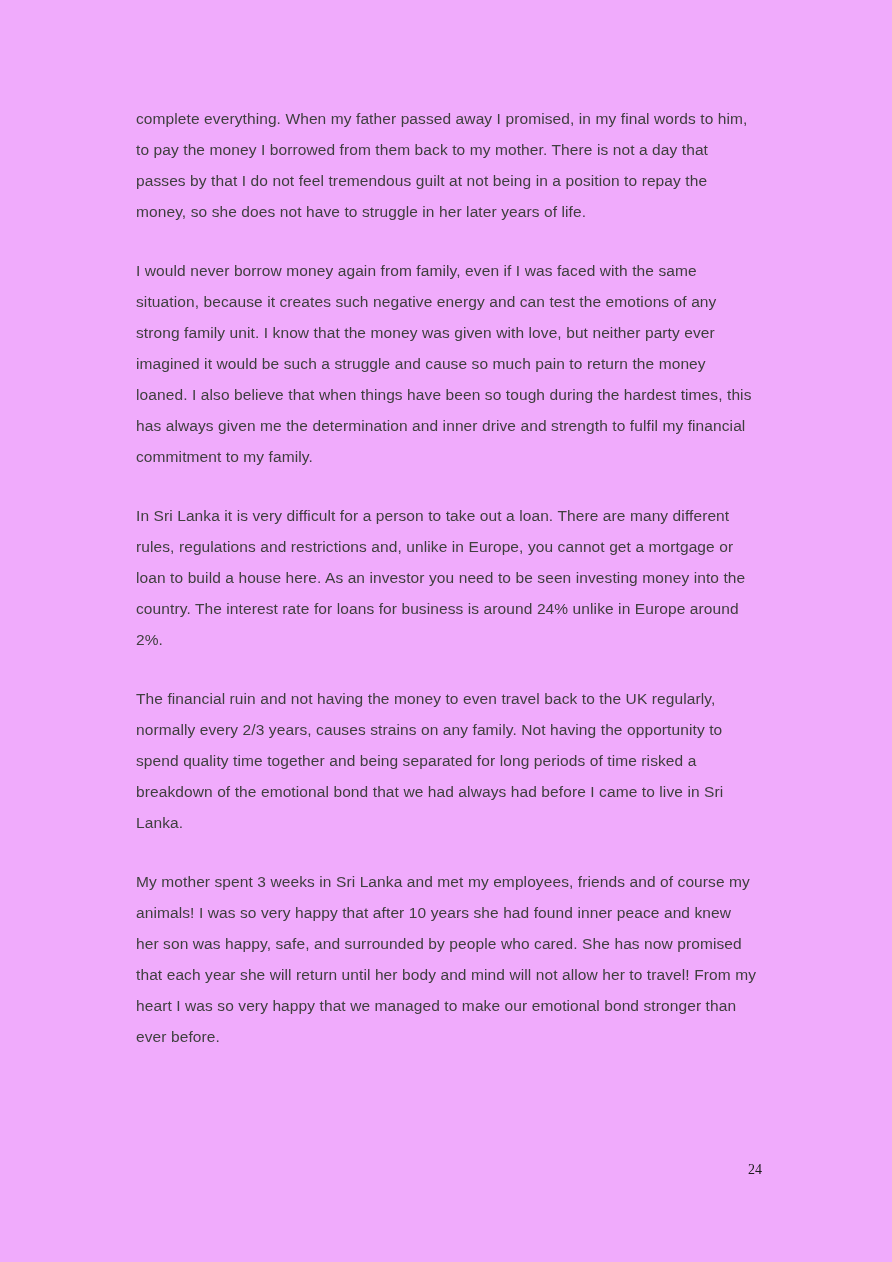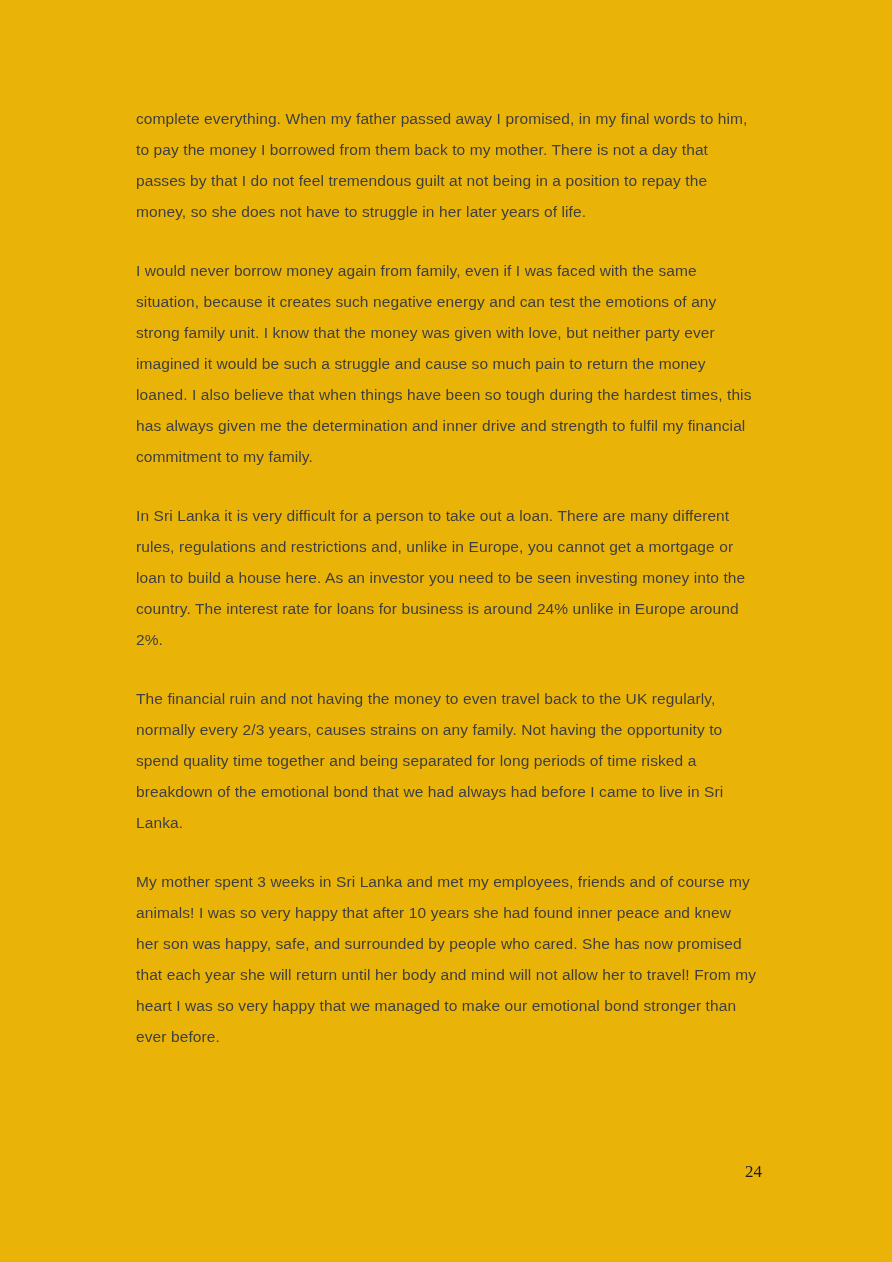--- a/index.html
+++ b/index.html
@@ -4,21 +4,21 @@
 <style>
   html, body {
     margin: 0;
     padding: 0;
     background: #ffffff;
   }
   .page {
     position: relative;
     width: 892px;
     height: 1262px;
-    background: #eab308;
+    background: #f0abfc;
     overflow: hidden;
     font-family: "Liberation Sans", sans-serif;
   }
   .content {
     position: absolute;
     left: 136px;
     top: 103px;
     width: 622px;
   }
   .content p {
@@ -27,21 +27,21 @@
     line-height: 31px;
     color: #3f3f3f;
     text-align: left;
     letter-spacing: 0.1px;
   }
   .page-number {
     position: absolute;
     top: 1162px;
     right: 130px;
     font-family: "Liberation Serif", serif;
-    font-size: 17px;
+    font-size: 14px;
     color: #1a1a1a;
   }
 </style>
 </head>
 <body>
 
 <div class="page">
   <div class="content">
     <p>complete everything. When my father passed away I promised, in my final words to him, to pay the money I borrowed from them back to my mother. There is not a day that passes by that I do not feel tremendous guilt at not being in a position to repay the money, so she does not have to struggle in her later years of life.</p>
     <p>I would never borrow money again from family, even if I was faced with the same situation, because it creates such negative energy and can test the emotions of any strong family unit. I know that the money was given with love, but neither party ever imagined it would be such a struggle and cause so much pain to return the money loaned. I also believe that when things have been so tough during the hardest times, this has always given me the determination and inner drive and strength to fulfil my financial commitment to my family.</p>

